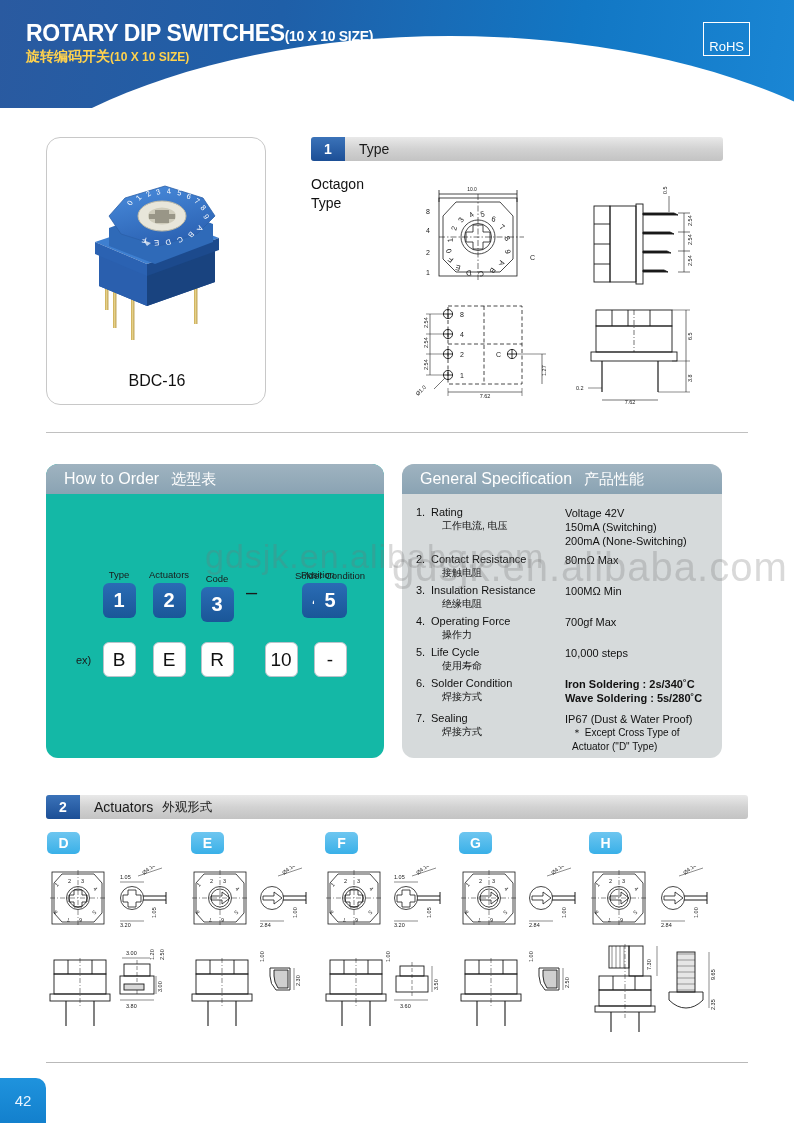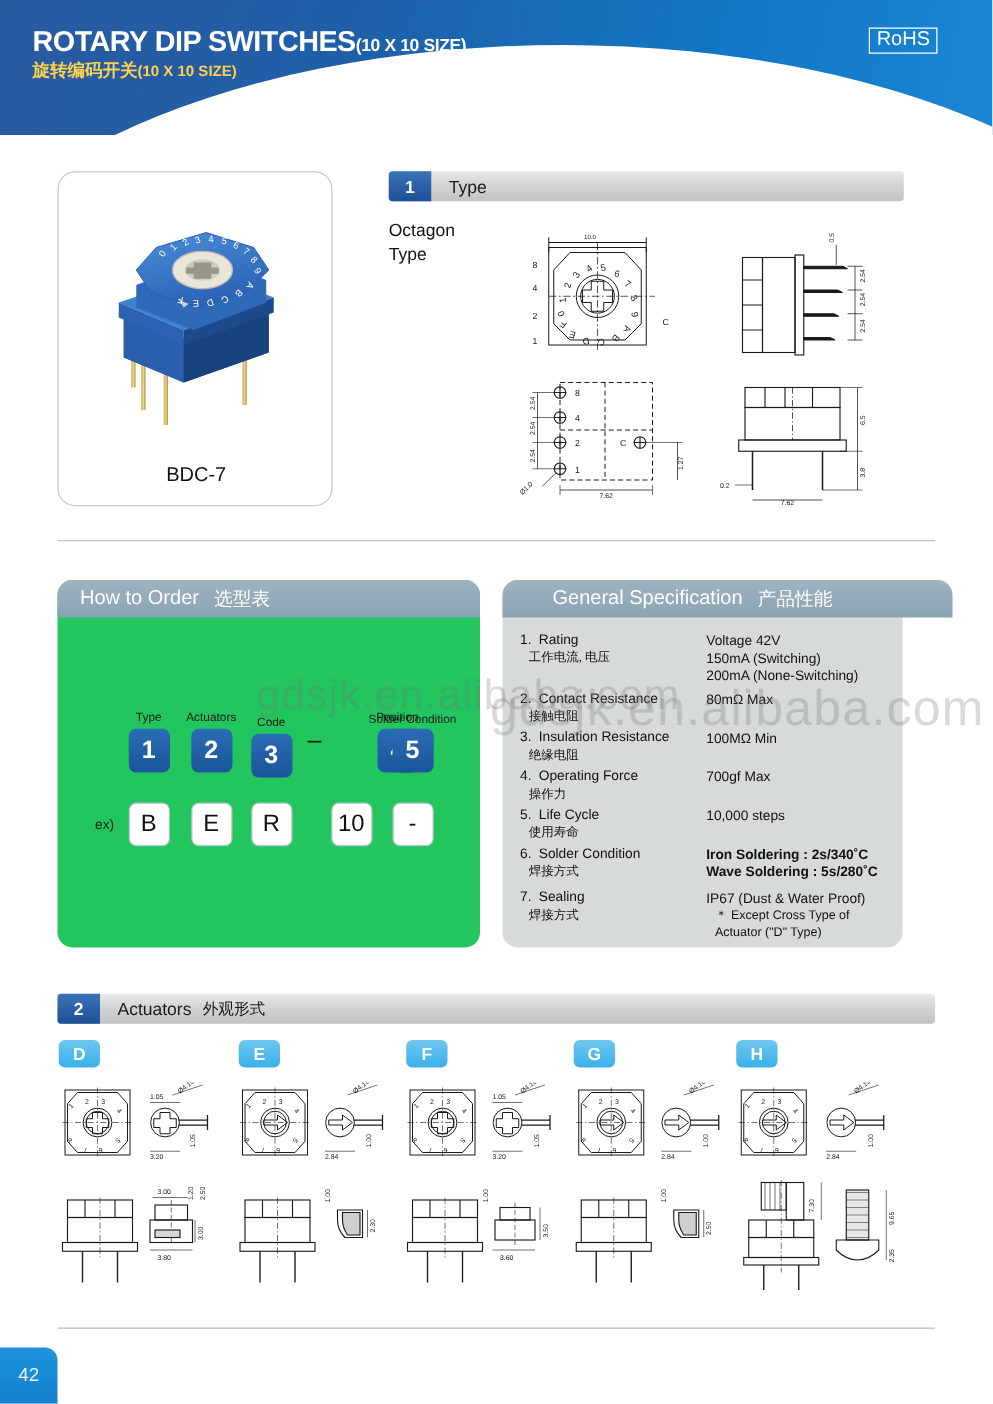--- a/index.html
+++ b/index.html
@@ -30,21 +30,21 @@
   }
   .title-en .sz { font-size: 14px; font-weight: bold; letter-spacing: -0.3px; }
   .title-cn {
     position: absolute; left: 26px; top: 48px;
     color: #ffd24d; font-size: 14px; font-weight: bold; white-space: nowrap;
   }
   .title-cn .sz2 { font-size: 12px; }
   .rohs {
     position: absolute; right: 44px; top: 22px;
     border: 1.5px solid #ffffff; color: #ffffff;
-    font-size: 16px; padding: 0px 5px 1px 5px; letter-spacing: 0px;
+    font-size: 13px; padding: 16px 5px 1px 5px; letter-spacing: 0px;
   }
 
   
   .prod-card {
     position: absolute; left: 46px; top: 137px;
     width: 220px; height: 268px;
     border: 1px solid #c8c8c8; border-radius: 14px; background: #fff;
   }
   .prod-img { position: absolute; left: 0; top: 16px; width: 220px; height: 198px; }
   .prod-label {
@@ -75,21 +75,21 @@
     position: absolute; left: 311px; top: 175px;
     font-size: 14px; color: #111; line-height: 19px;
   }
 
   
   .dwg { position: absolute; }
 
   
   .panel {
     position: absolute; border-radius: 12px;
-    background: #22c55e;
+    background: #14b8a6;
   }
   .panel-hd {
     position: absolute; left: 0; top: 0; height: 30px;
     background: linear-gradient(180deg,#9fb3c0 0%, #8aa3b3 100%);
     border-radius: 12px 12px 0 0;
     display: flex; align-items: center;
   }
   .panel-hd .t { color: #fff; font-size: 16px; margin-left: 18px; }
   .panel-hd .t2 { color: #fff; font-size: 15px; margin-left: 12px; }
 
@@ -115,21 +115,21 @@
   }
   .ord-dash {
     position: absolute; font-size: 20px; color: #1a1a1a; font-weight: 300;
   }
   .ord-ex { position: absolute; font-size: 11px; color: #1a1a1a; }
 
   
   .spec-row { position: absolute; width: 100%; }
   .spec-no { position: absolute; left: 14px; font-size: 11px; color: #111; }
   .spec-en { position: absolute; left: 29px; font-size: 11px; color: #111; }
-  .spec-cn { position: absolute; left: 21px; font-size: 10px; color: #111; font-family: Liberation Serif, serif; }
+  .spec-cn { position: absolute; left: 40px; font-size: 10px; color: #111; }
   .spec-val { position: absolute; left: 163px; font-size: 11px; color: #111; line-height: 14px; }
 
   
   .act-badge {
     position: absolute; width: 33px; height: 22px; border-radius: 5px;
     background: linear-gradient(180deg,#6ec6f0 0%, #39b0e8 100%);
     color: #fff; font-size: 14px; font-weight: bold;
     display: flex; align-items: center; justify-content: center;
   }
 
@@ -229,21 +229,21 @@
         <text x="152" y="71" transform="rotate(118 152 71)">A</text>
         <text x="144" y="77" transform="rotate(134 144 77)">B</text>
         <text x="134" y="82" transform="rotate(148 134 82)">C</text>
         <text x="123" y="85" transform="rotate(162 123 85)">D</text>
         <text x="112" y="86" transform="rotate(176 112 86)">E</text>
         <text x="100" y="84" transform="rotate(192 100 84)">F</text>
       </g>
 
       <path d="M96,86 L104,89 L100,92 Z" fill="#ffffff" opacity="0.7"></path>
     </svg>
-    <div class="prod-label">BDC-7</div>
+    <div class="prod-label">BDC-16</div>
   </div>
 
   <div class="secbar" style="left:311px; top:137px; width:412px;">
     <div class="num">1</div>
     <div class="lbl">
       <span>Type</span>
     </div>
   </div>
 
   <div class="octa-label">
@@ -459,21 +459,21 @@
     </div>
     <div class="ord-col" style="left:213px; top:178px; width:44px;">
       <div class="whitebox">10</div>
     </div>
     <div class="ord-col" style="left:258px; top:178px; width:52px;">
       <div class="whitebox">-</div>
     </div>
   </div>
 
   <div class="panel" style="left:402px; top:464px; width:320px; height:294px; background:#d6dadb;">
-    <div class="panel-hd" style="width:360px;padding-left:22px;">
+    <div class="panel-hd" style="width:320px;">
       <span class="t">General Specification</span>
       <span class="t2">产品性能</span>
     </div>
 
     <div class="spec-row" style="top:42px;">
       <span class="spec-no">1.</span>
       <span class="spec-en">Rating</span>
       <span class="spec-cn" style="top:13px;">工作电流, 电压</span>
       <span class="spec-val" style="white-space:pre-line;">Voltage 42V
 150mA (Switching)

